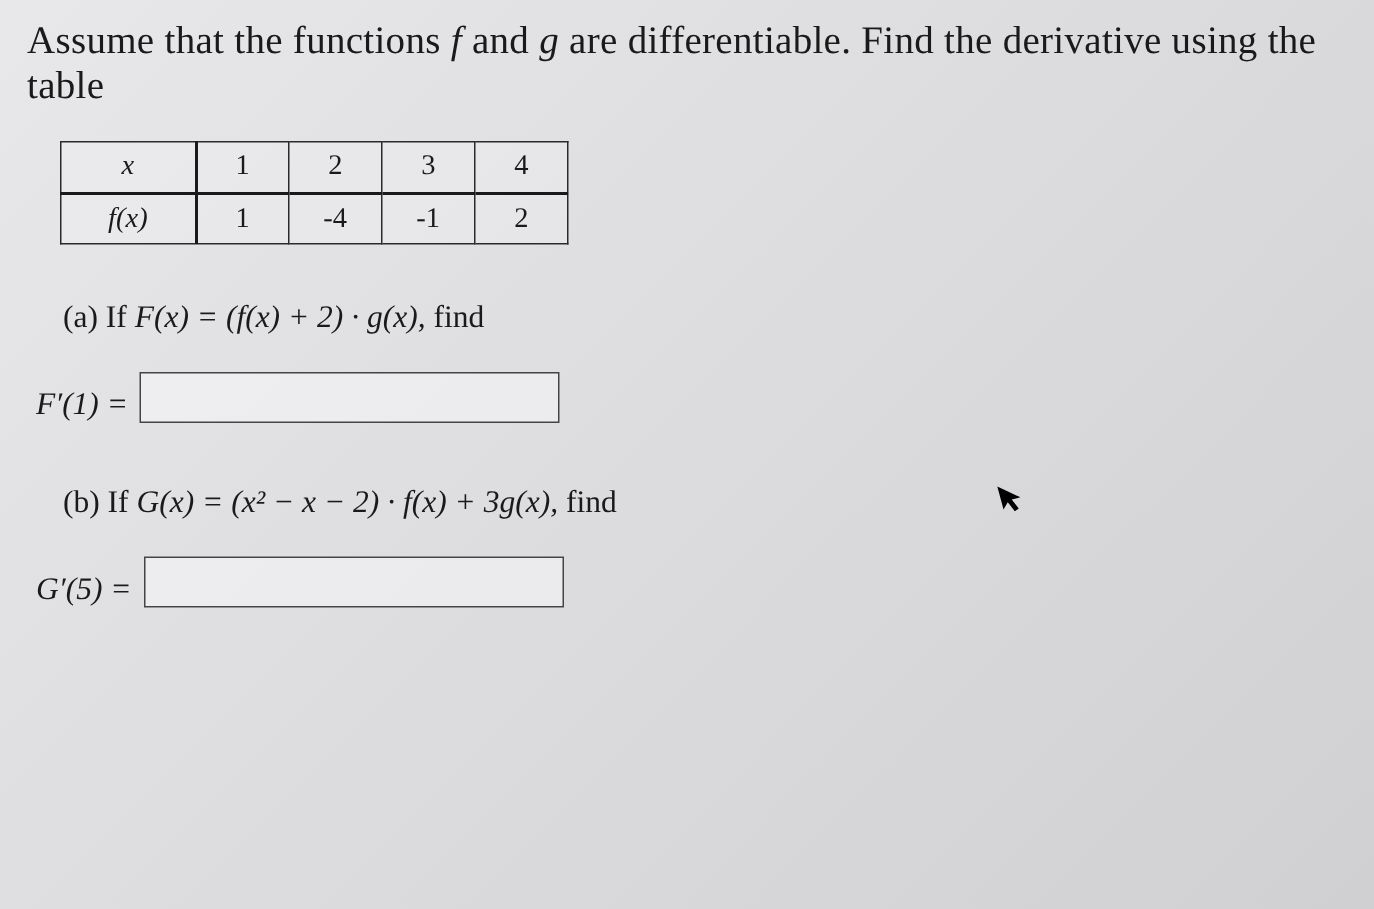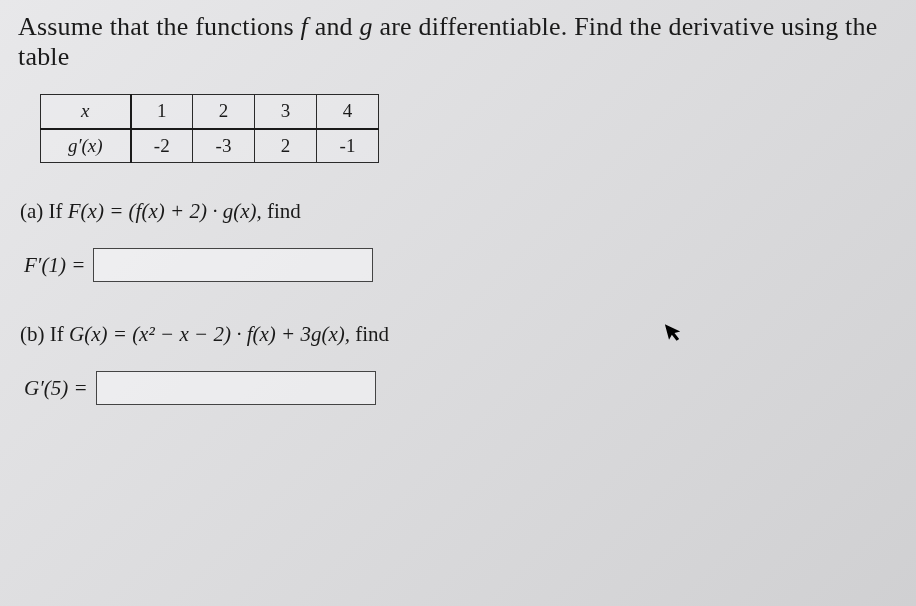--- a/index.html
+++ b/index.html
@@ -46,29 +46,29 @@
       font-style: italic;
       font-family: 'Times New Roman', serif;
       width: 90px;
       border-right: 2px solid #1a1a1a;
     }
     tr:first-child td {
       border-bottom: 2px solid #1a1a1a;
     }
     .part {
       font-size: 21px;
-      margin-left: 2px;
+      margin-left: 24px;
       margin-bottom: 24px;
     }
     .answer-line {
       font-size: 21px;
       margin-left: 6px;
       margin-bottom: 40px;
       display: flex;
-      align-items: center;
+      align-items: flex-end;
       gap: 8px;
     }
     .answer-box {
       display: inline-block;
       width: 280px;
       height: 34px;
       border: 1px solid #444;
       background: rgba(250,250,252,0.5);
       vertical-align: middle;
     }
@@ -90,25 +90,25 @@
   <table>
     <tbody>
         <tr>
       <td class="hcell">x</td>
       <td>1</td>
       <td>2</td>
       <td>3</td>
       <td>4</td>
     </tr>
     <tr>
-      <td class="hcell">g′(x)</td>
-      <td>-2</td>
-      <td>-3</td>
+      <td class="hcell">f(x)</td>
+      <td>1</td>
+      <td>-4</td>
+      <td>-1</td>
       <td>2</td>
-      <td>-1</td>
     </tr>
   </tbody>
     </table>
 </div>
 
 <div class="part">
   <span>(a) If </span><span class="math-i">F(x) = (f(x) + 2) · g(x),</span><span> find</span>
 </div>
 
 <div class="answer-line">

